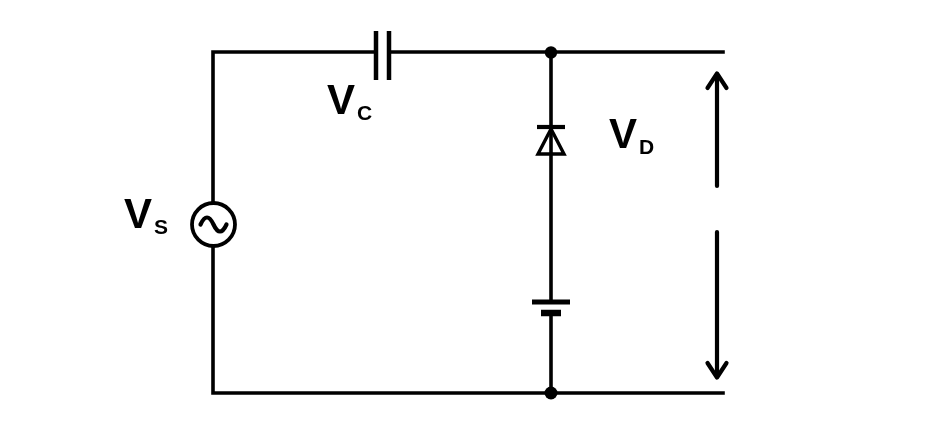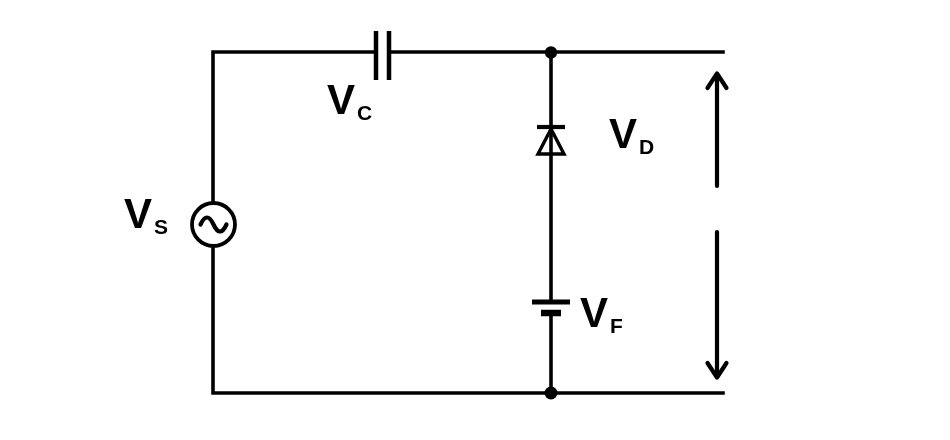--- a/index.html
+++ b/index.html
@@ -86,16 +86,15 @@
       <path d="M707.5 363 L717 377.5 L726.5 363"></path>
     </g>
   </svg>
 
   <div class="vlabel" style="left:124px; top:193px;"><span>V</span><span class="sub">S</span></div>
 
   <div class="vlabel" style="left:327px; top:79px;"><span>V</span><span class="sub">C</span></div>
 
   <div class="vlabel" style="left:609px; top:113px;"><span>V</span><span class="sub">D</span></div>
 
-  <div class="vlabel" style="left:580px; top:292px;"><span>V</span><span class="sub">F</span></div>
 
 
 </div>
 
 </body></html>

